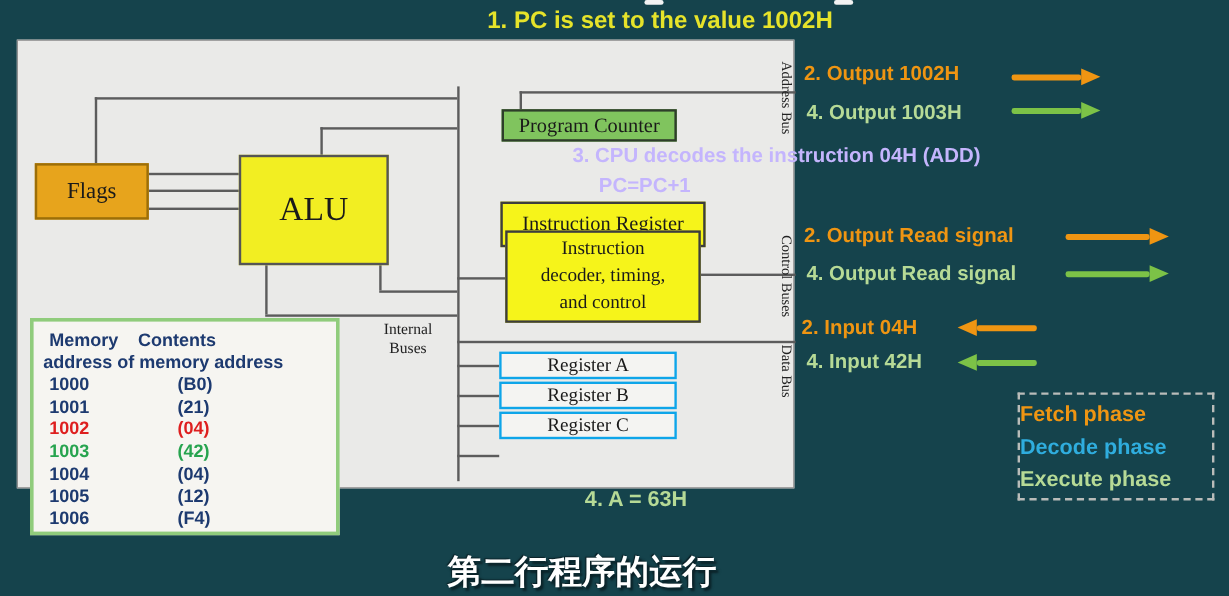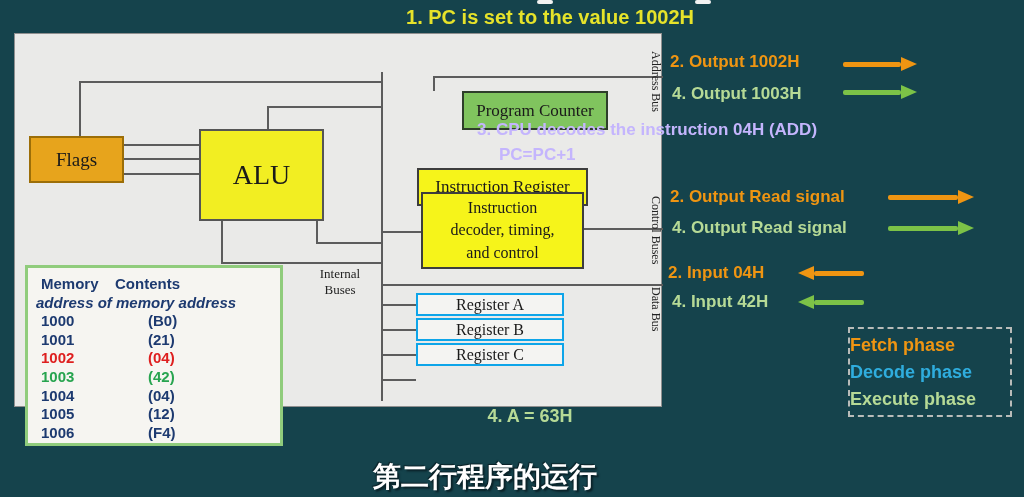--- a/index.html
+++ b/index.html
@@ -21,40 +21,40 @@
     background:#eaeae8;border:1px solid #8f8f8f;box-sizing:border-box;
   }
   .ln{position:absolute;background:#5c5c5c;}
   .box{
     position:absolute;box-sizing:border-box;
     font-family:"Liberation Serif","DejaVu Serif",serif;color:#1a1a1a;
     display:flex;align-items:center;justify-content:center;text-align:center;
   }
   .flags-box{left:14px;top:102px;width:95px;height:47px;background:#e7a41c;border:2px solid #9c6e08;font-size:19px;}
   .alu-box{left:184px;top:95px;width:125px;height:92px;background:#f2ee22;border:2px solid #555;font-size:28px;}
-  .pc-box{left:403px;top:57px;width:146px;height:39px;background:#80c45e;border:2px solid #2e3e2a;font-size:17px;margin-left:44px;}
+  .pc-box{left:403px;top:57px;width:146px;height:27px;background:#80c45e;border:2px solid #2e3e2a;font-size:17px;}
   .ir-box{left:402px;top:134px;width:171px;height:38px;background:#f6f41a;border:2px solid #3d3d3d;font-size:17px;}
   .dec-box{left:406px;top:158px;width:163px;height:77px;background:#f6f41a;border:2px solid #3d3d3d;font-size:16px;line-height:1.38;flex-direction:column;}
   .reg-box{left:401px;width:148px;height:23px;background:#f4f4f2;border:2px solid #0ea5e9;font-size:16px;}
   .int-buses{left:288px;top:232px;width:74px;font-family:"Liberation Serif","DejaVu Serif",serif;font-size:13px;color:#222;text-align:center;line-height:1.25;}
   .bus-label{
     position:absolute;left:624px;width:24px;
     writing-mode:vertical-rl;text-align:center;
     font-family:"Liberation Serif","DejaVu Serif",serif;font-size:12px;color:#222;
   }
   
   .mem-box{
     left:25px;top:265px;width:258px;height:181px;
     background:#f6f5f1;border:3px solid #90cc7c;box-sizing:border-box;
     color:#1d3a70;font-size:15px;font-weight:bold;line-height:18.6px;
     padding-top:7px;
   }
   .mem-h1{display:flex;padding-left:13px;}
   .mem-h1 .c1{width:74px;}
-  .mem-h2{padding-left:8px;font-style:italic;}
+  .mem-h2{padding-left:8px;}
   .mem-row{display:flex;padding-left:13px;}
   .mem-row .c1{width:107px;}
   .hl-red{color:#de1f1f;}
   .hl-green{color:#27a44f;}
   
   .note{position:absolute;font-size:17px;font-weight:bold;white-space:nowrap;}
   .c-orange{color:#ef9512;}
   .c-green{color:#b6da96;}
   .c-blue{color:#c4b5fd;}
   

